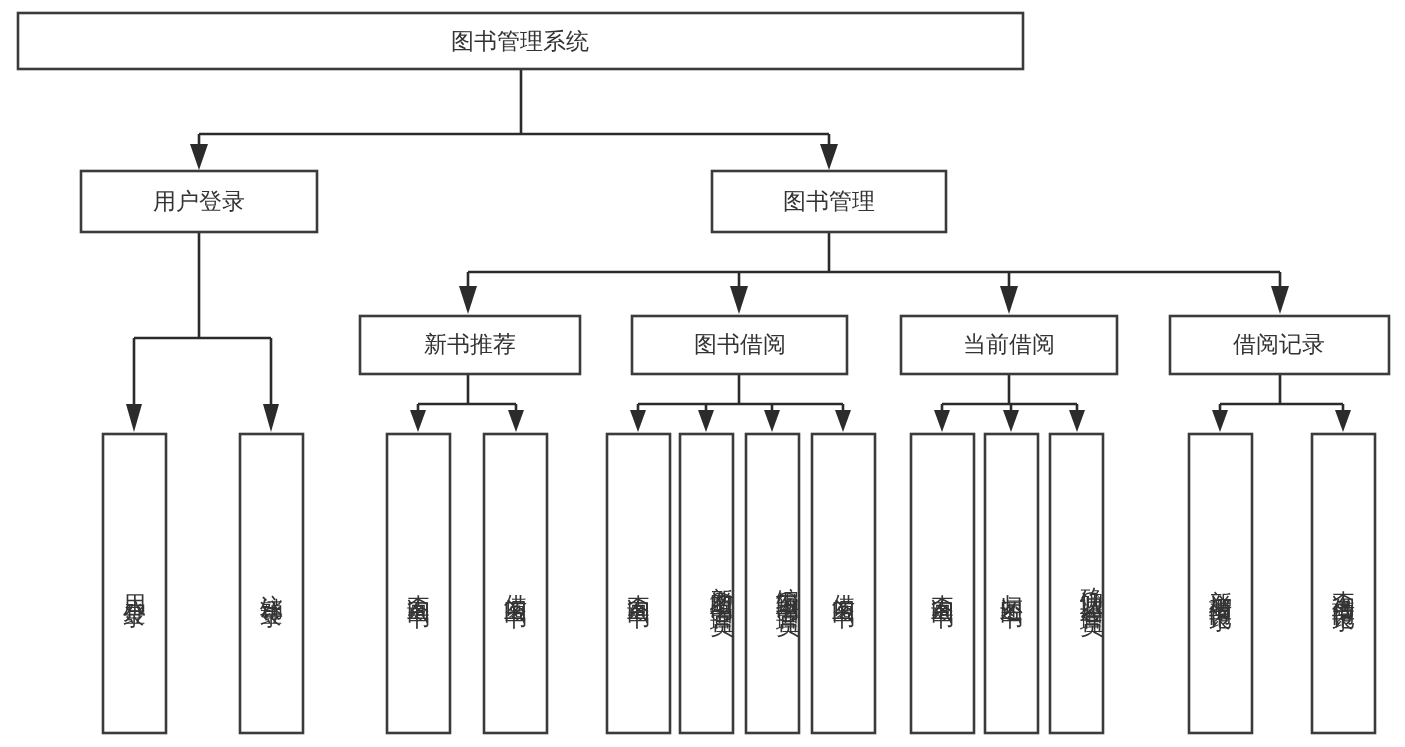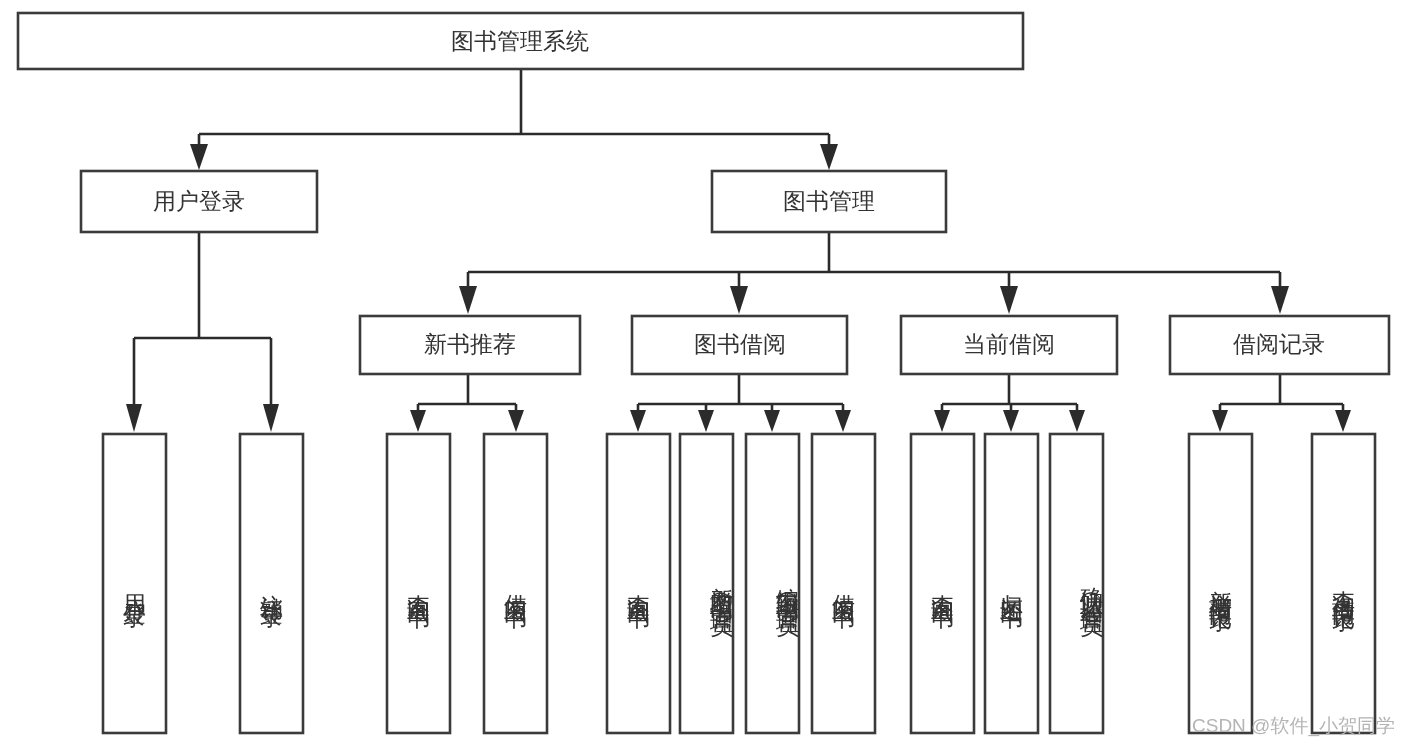--- a/index.html
+++ b/index.html
@@ -206,15 +206,14 @@
   <div class="node-label-v" style="left:607px; top:434px;  width:63px;  height:299px; display:flex; align-items:center; justify-content:center;">查询图书</div>
   <div class="node-label-v" style="left:680px; top:440px;  width:53px;  height:293px; display:flex; align-items:flex-start; justify-content:center;">新增图书（管理员）</div>
   <div class="node-label-v" style="left:746px; top:440px;  width:53px;  height:293px; display:flex; align-items:flex-start; justify-content:center;">编辑图书（管理员）</div>
   <div class="node-label-v" style="left:812px; top:434px;  width:63px;  height:299px; display:flex; align-items:center; justify-content:center;">借阅图书</div>
   <div class="node-label-v" style="left:911px; top:434px;  width:63px;  height:299px; display:flex; align-items:center; justify-content:center;">查询图书</div>
   <div class="node-label-v" style="left:985px; top:434px;  width:53px;  height:299px; display:flex; align-items:center; justify-content:center;">归还图书</div>
   <div class="node-label-v" style="left:1050px; top:440px; width:53px;  height:293px; display:flex; align-items:flex-start; justify-content:center;">确认归还（管理员）</div>
   <div class="node-label-v" style="left:1189px; top:434px; width:63px;  height:299px; display:flex; align-items:center; justify-content:center;">新增借阅记录</div>
   <div class="node-label-v" style="left:1312px; top:434px; width:63px;  height:299px; display:flex; align-items:center; justify-content:center;">查询借阅记录</div>
 
-  <div class="watermark" style="left:1192px; top:713px;">CSDN @软件_小贺同学</div>
 
 </div>
 
 </body></html>

